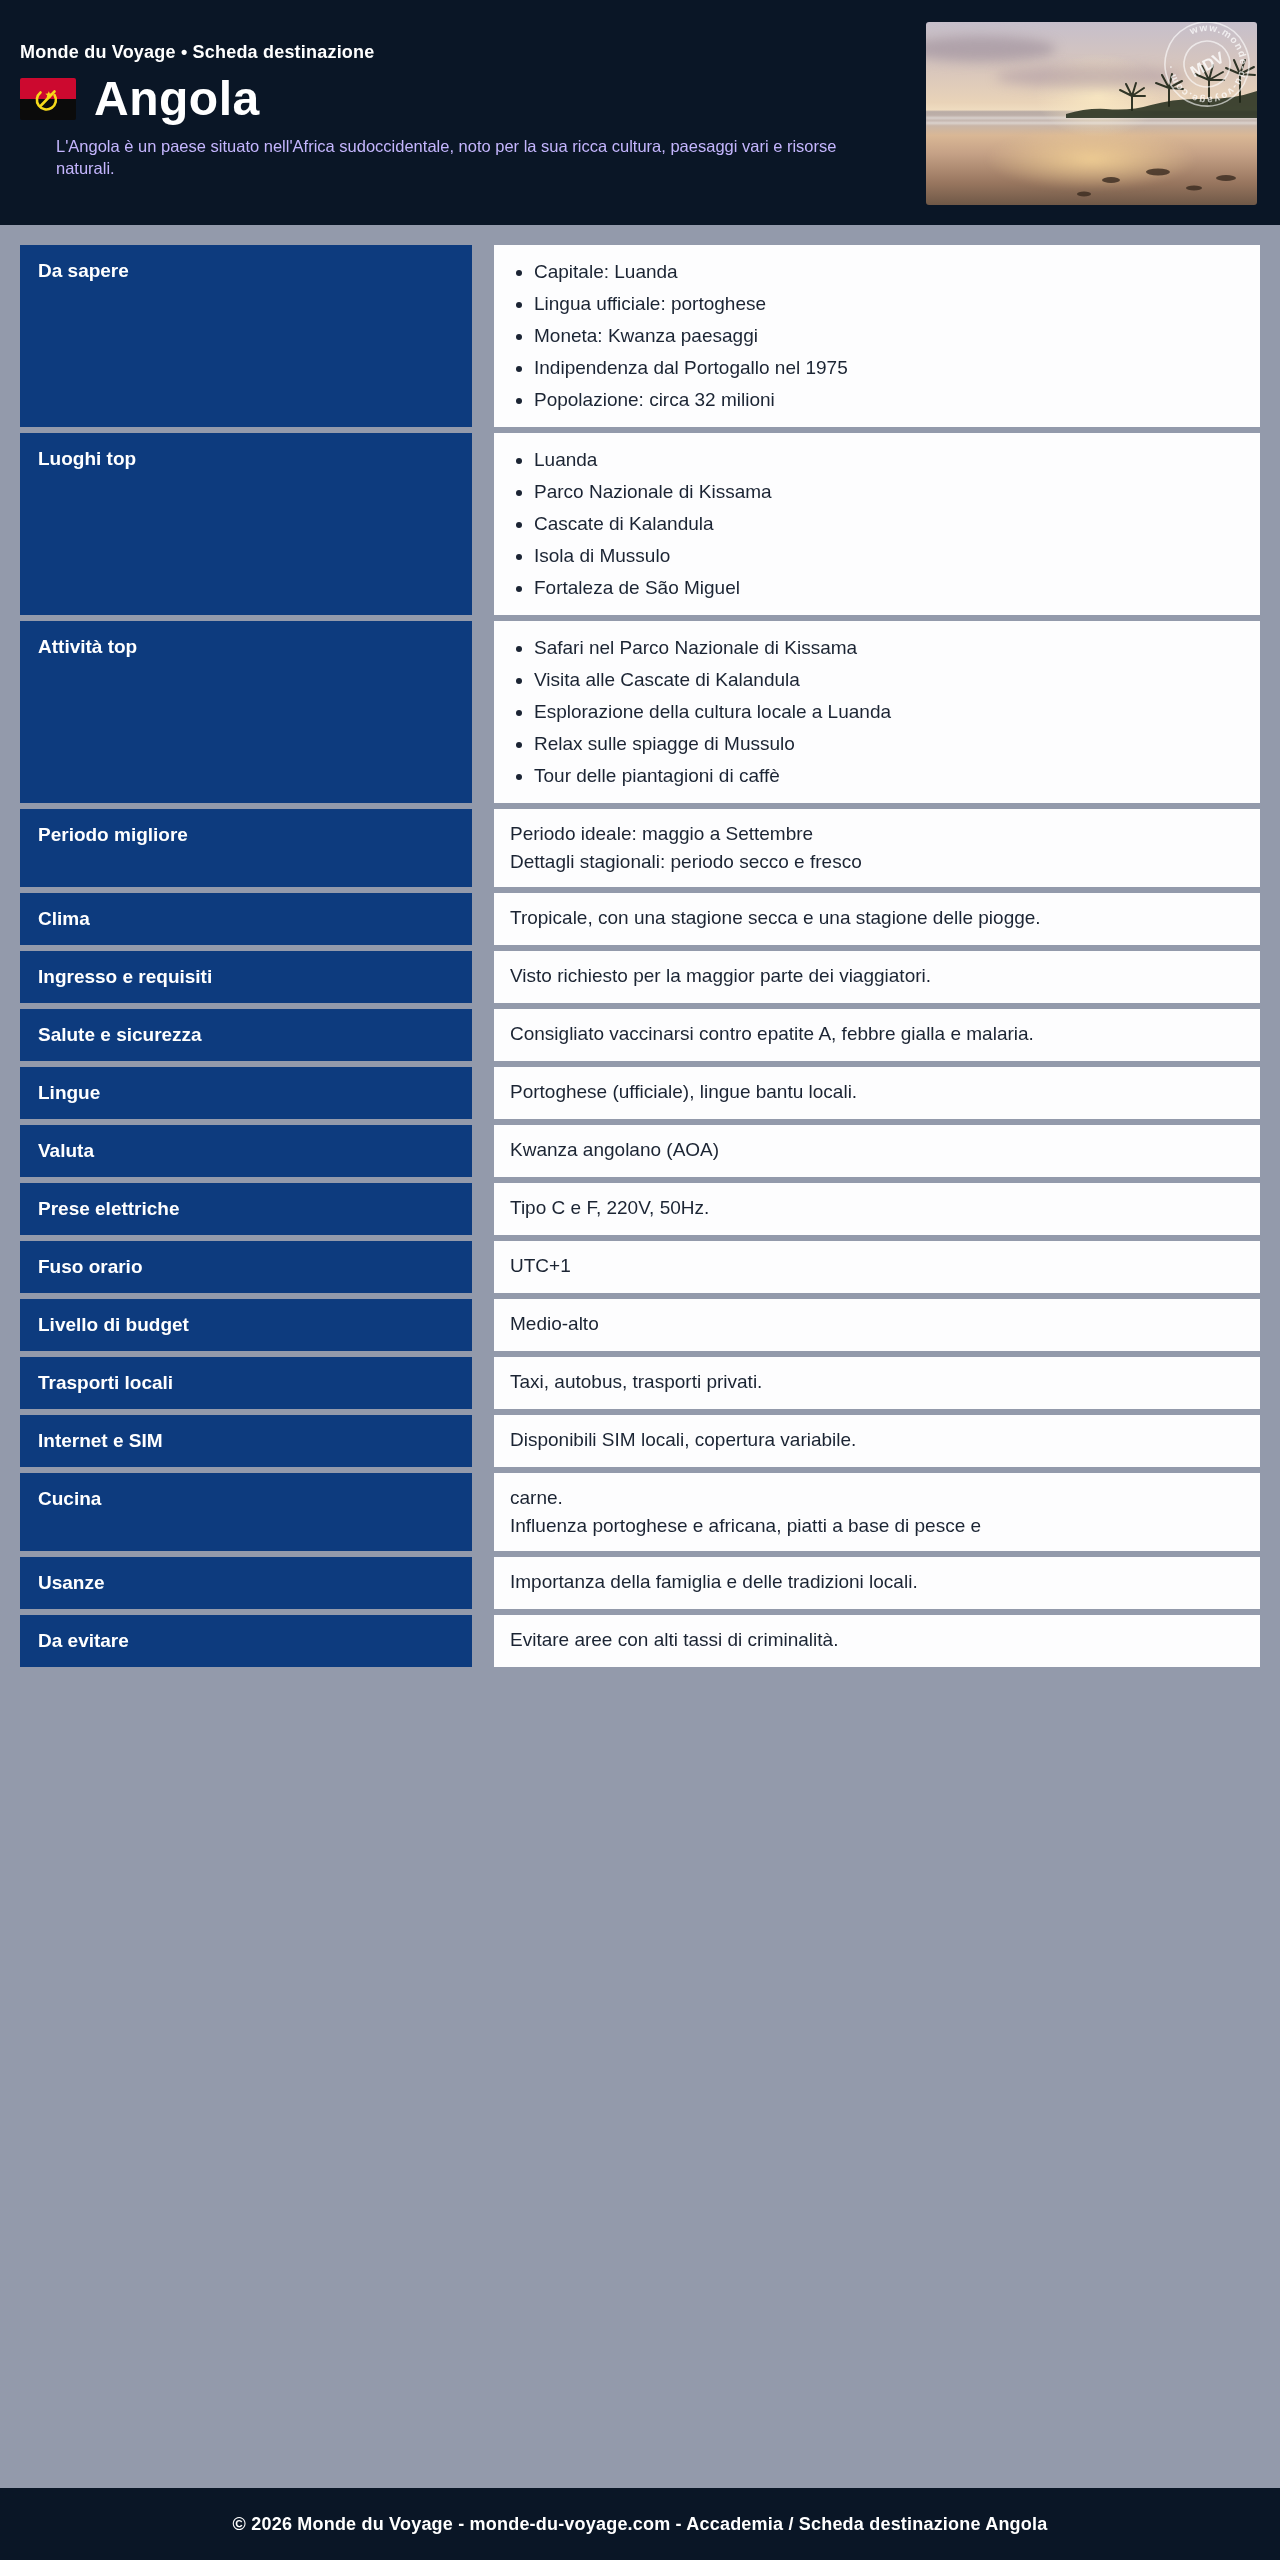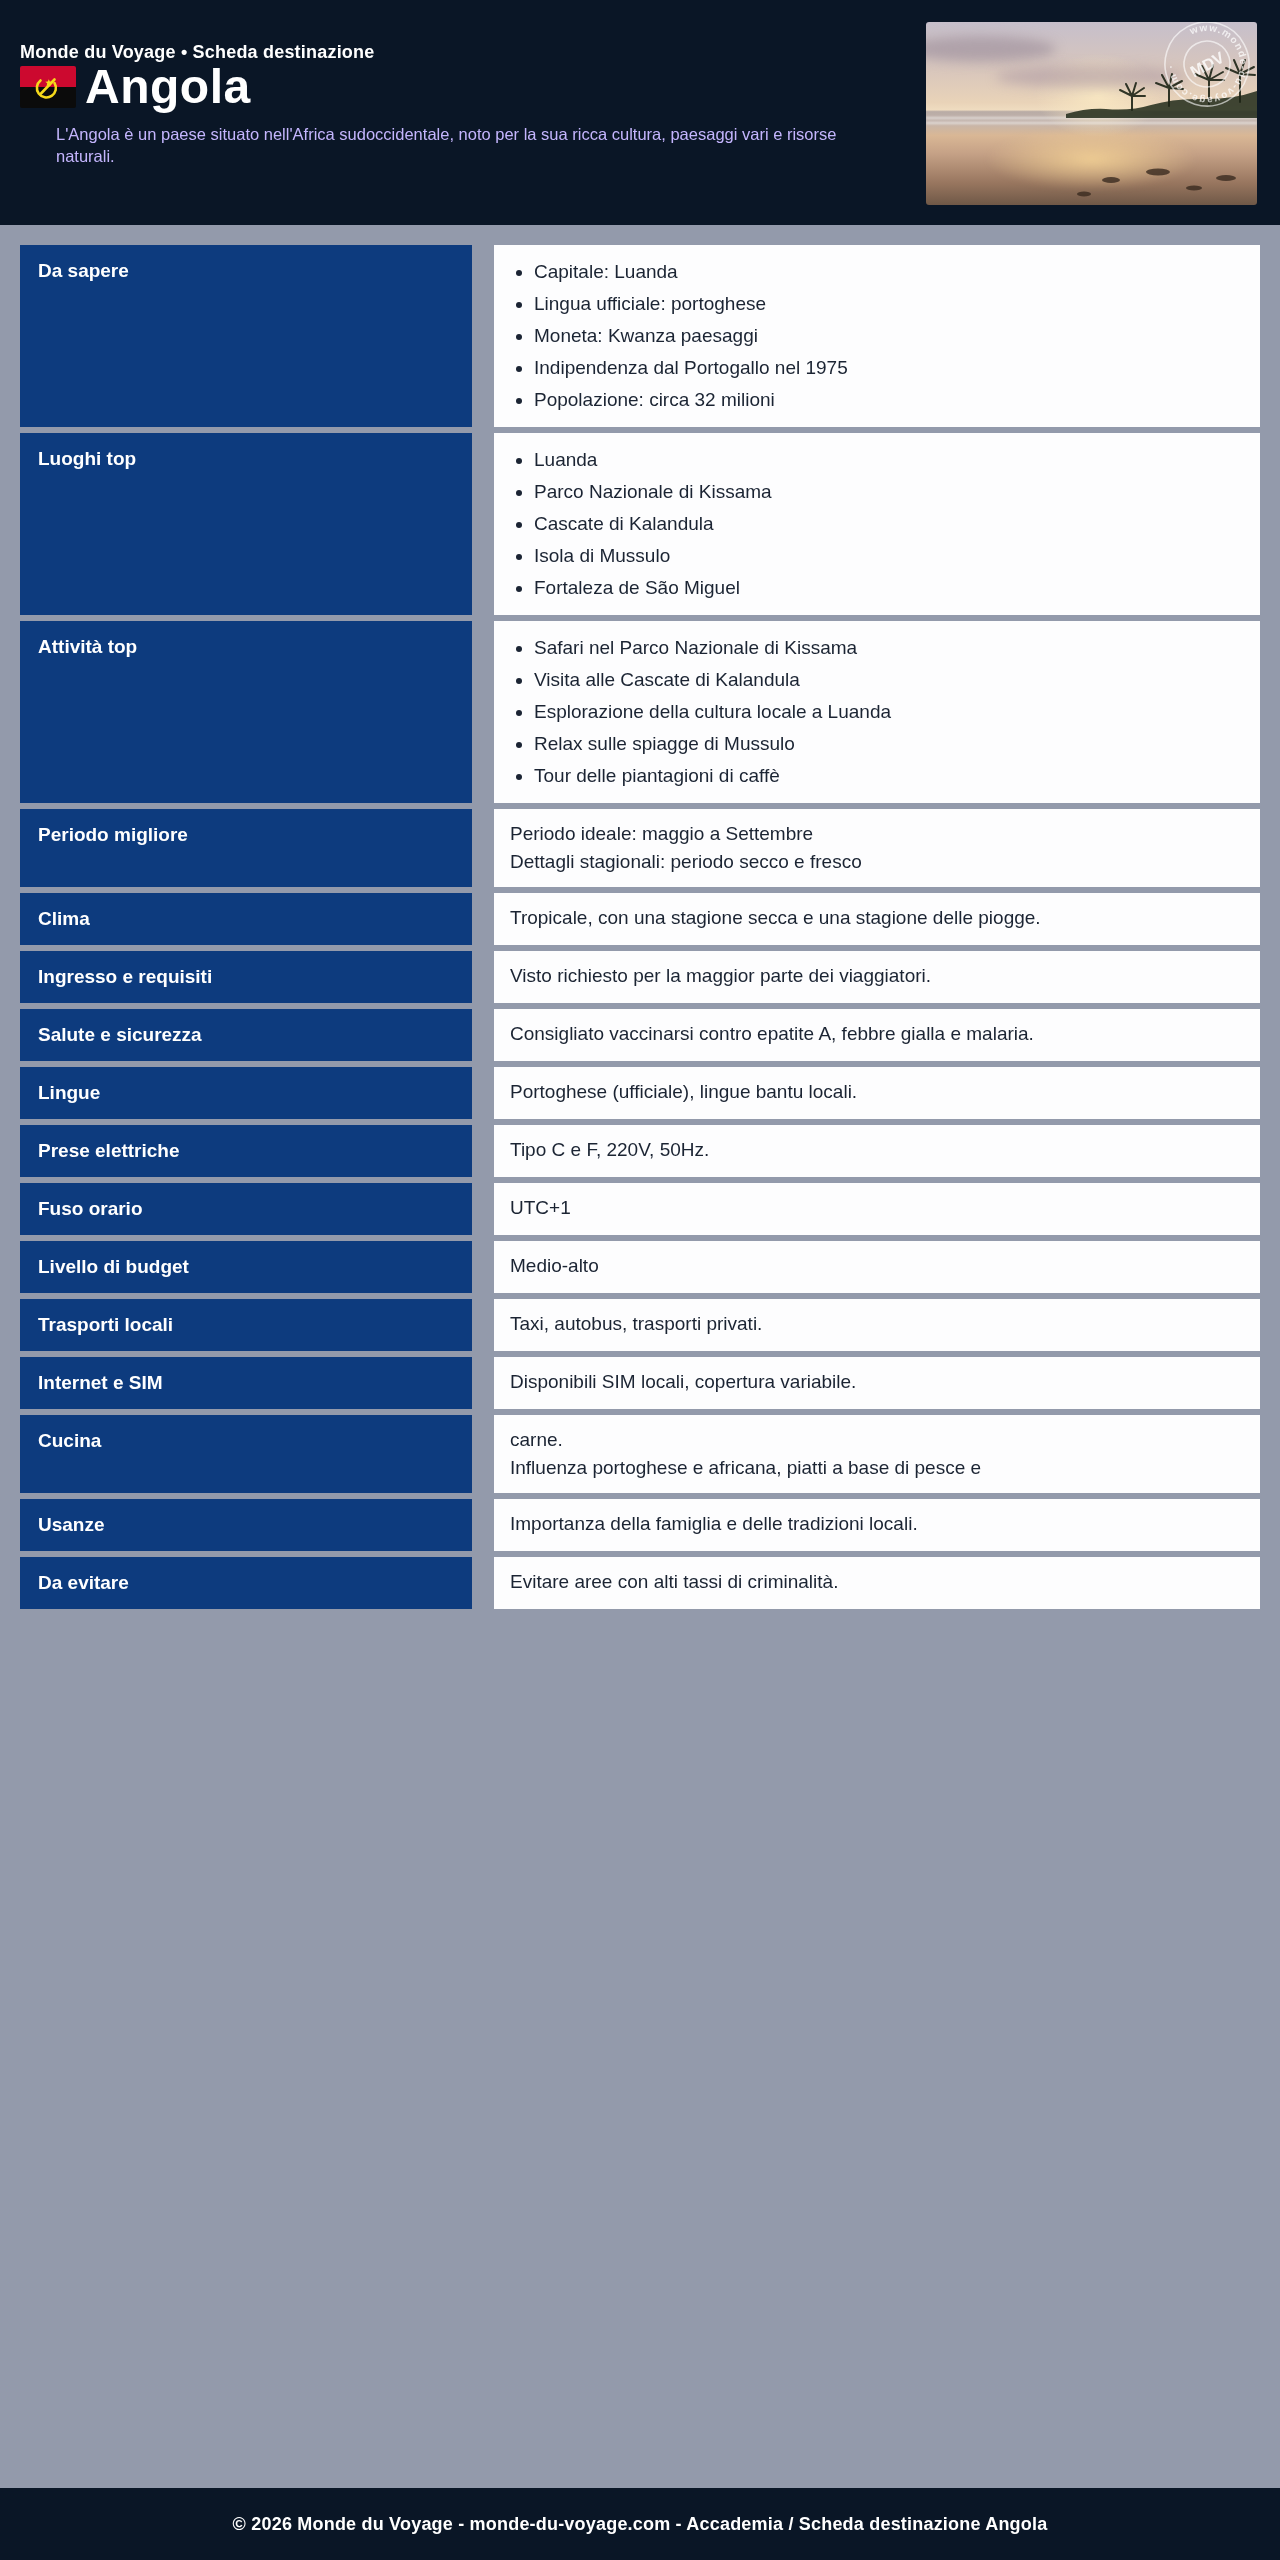--- a/index.html
+++ b/index.html
@@ -15,21 +15,21 @@
     position:relative;
     height:225px;
     background:#0a1626;
     color:#fff;
     box-sizing:border-box;
     padding:42px 0 0 20px;
   }
   .breadcrumb{
     font-size:18px;font-weight:bold;letter-spacing:.2px;color:#ffffff;
   }
-  .title-row{display:flex;align-items:center;gap:9px;margin-top:0;}
+  .title-row{display:flex;align-items:center;gap:18px;margin-top:12px;}
   .flag{width:56px;height:42px;border-radius:2px;overflow:hidden;flex:0 0 auto;display:block;}
   .page-title{font-size:48px;font-weight:bold;line-height:1;color:#ffffff;letter-spacing:.5px;}
   .description{
     margin-top:12px;max-width:800px;
     font-size:16.5px;line-height:22px;color:#c4b5fd;margin-left:36px;
   }
   
   .photo{
     position:absolute;top:22px;right:23px;width:331px;height:183px;
     border-radius:3px;overflow:hidden;
@@ -206,20 +206,26 @@
         <div class="line">Consigliato vaccinarsi contro epatite A, febbre gialla e malaria.</div>
       </div>
     </div>
     <div class="row">
       <div class="cell-label">Lingue</div>
       <div class="cell-content">
         <div class="line">Portoghese (ufficiale), lingue bantu locali.</div>
       </div>
     </div>
     <div class="row">
+      <div class="cell-label">Valuta</div>
+      <div class="cell-content">
+        <div class="line">Kwanza angolano (AOA)</div>
+      </div>
+    </div>
+    <div class="row">
       <div class="cell-label">Prese elettriche</div>
       <div class="cell-content">
         <div class="line">Tipo C e F, 220V, 50Hz.</div>
       </div>
     </div>
     <div class="row">
       <div class="cell-label">Fuso orario</div>
       <div class="cell-content">
         <div class="line">UTC+1</div>
       </div>

